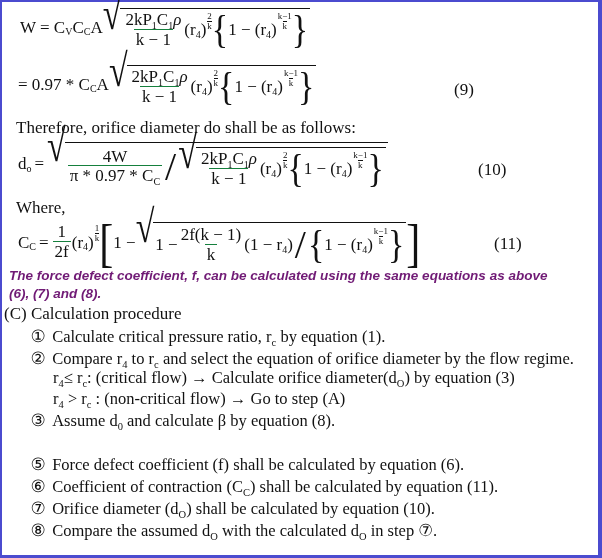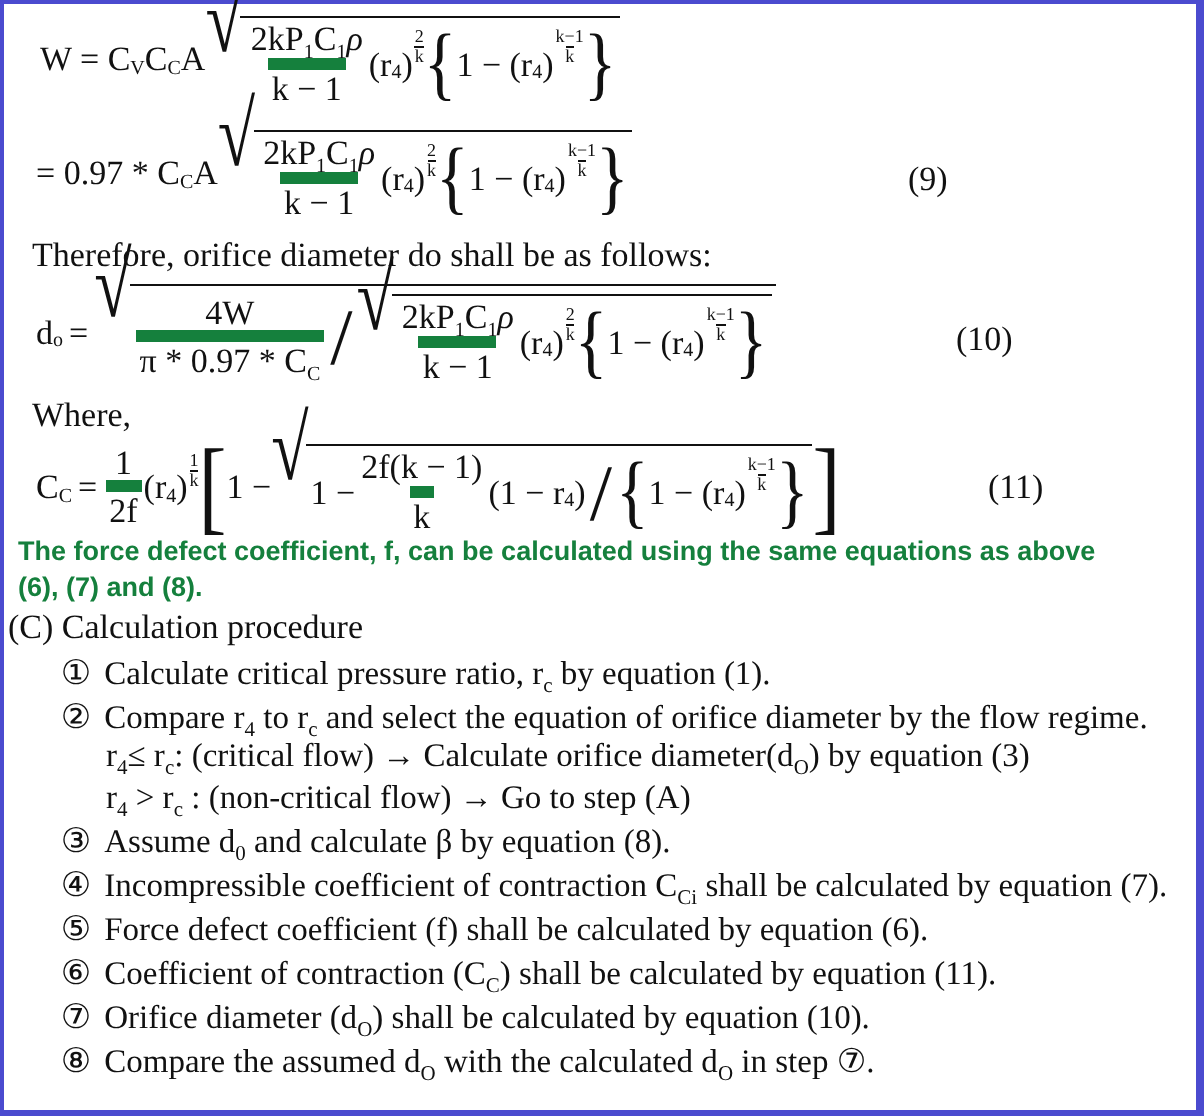--- a/index.html
+++ b/index.html
@@ -3,32 +3,32 @@
 <meta charset="utf-8">
 <style>
   html, body { margin:0; padding:0; background:#fff; }
   body { width:602px; height:558px; overflow:hidden; font-family:"Liberation Serif", serif; color:#111; }
   .frame { position:relative; box-sizing:border-box; width:602px; height:558px; border:2px solid #4b4bcf; border-right-width:4px; border-bottom-width:3px; background:#fff; }
   .abs { position:absolute; white-space:nowrap; }
   .t16 { font-size:17px; }
   .math { font-family:"Liberation Serif", serif; font-size:17px; display:flex; align-items:center; }
   .frac { display:inline-flex; flex-direction:column; align-items:center; vertical-align:middle; margin:0 1px; }
   .frac .num { padding:0 2px; line-height:1.05; }
-  .frac .den { padding:0 2px; border-top:6px solid #15803d; line-height:1.15; }
+  .frac .den { padding:0 2px; border-top:1px solid #15803d; line-height:1.15; }
   .sub { font-size:10px; position:relative; top:4px; }
   .supfrac { display:inline-flex; flex-direction:column; align-items:center; font-size:9px; line-height:1; position:relative; top:-9px; margin-left:1px; }
   .supfrac .d { border-top:1px solid #111; }
   .sqrt { display:inline-flex; align-items:stretch; }
   .sqrt .rad { font-size:34px; line-height:1; transform:scaleY(1.35); transform-origin:bottom; margin-right:-1px; font-weight:100; }
   .sqrt .body { border-top:1.3px solid #111; display:inline-flex; align-items:center; padding:2px 2px 0 2px; margin-top:2px; }
   .brace { font-size:34px; line-height:1; transform:scaleY(1.2); font-weight:100; }
   .bracket { font-size:42px; line-height:1; transform:scaleY(1.25); font-weight:100; }
   .slash { font-size:40px; line-height:1; font-weight:100; margin:0 2px; }
   .eqnum { font-size:17px; }
-  .red { color:#15803d; font-family:"Liberation Sans", sans-serif; font-weight:bold; font-size:13.5px; }
+  .red { color:#701a75; font-family:"Liberation Sans", sans-serif; font-weight:bold; font-size:13.5px;font-style:italic; }
   .step { font-size:16.5px; }
   .circ { display:inline-block; width:20px; font-size:17px; text-align:center; }
   .ssub { font-size:10.5px; position:relative; top:4px; }
 </style>
 </head>
 <body>
 
 <div class="frame">
 
   <div class="abs math" style="left:18px; top:4px;">
@@ -199,23 +199,20 @@
   </div>
   <div class="abs step" style="left:51px; top:366px;">
     <span>r</span><span class="ssub">4</span><span>≤ r</span><span class="ssub">c</span><span>: (critical flow) → Calculate orifice diameter(d</span><span class="ssub">O</span><span>) by equation (3)</span>
   </div>
   <div class="abs step" style="left:51px; top:387px;">
     <span>r</span><span class="ssub">4</span><span> &gt; r</span><span class="ssub">c</span><span> : (non-critical flow) → Go to step (A)</span>
   </div>
   <div class="abs step" style="left:26px; top:408px;">
     <span class="circ">③</span>&nbsp;<span>Assume d</span><span class="ssub">0</span><span> and calculate β by equation (8).</span>
   </div>
-  <div class="abs step" style="left:26px; top:430px;">
-    <span class="circ">④</span>&nbsp;<span>Incompressible coefficient of contraction C</span><span class="ssub">Ci</span><span> shall be calculated by equation (7).</span>
-  </div>
   <div class="abs step" style="left:26px; top:452px;">
     <span class="circ">⑤</span>&nbsp;<span>Force defect coefficient (f) shall be calculated by equation (6).</span>
   </div>
   <div class="abs step" style="left:26px; top:474px;">
     <span class="circ">⑥</span>&nbsp;<span>Coefficient of contraction (C</span><span class="ssub">C</span><span>) shall be calculated by equation (11).</span>
   </div>
   <div class="abs step" style="left:26px; top:496px;">
     <span class="circ">⑦</span>&nbsp;<span>Orifice diameter (d</span><span class="ssub">O</span><span>) shall be calculated by equation (10).</span>
   </div>
   <div class="abs step" style="left:26px; top:518px;">

